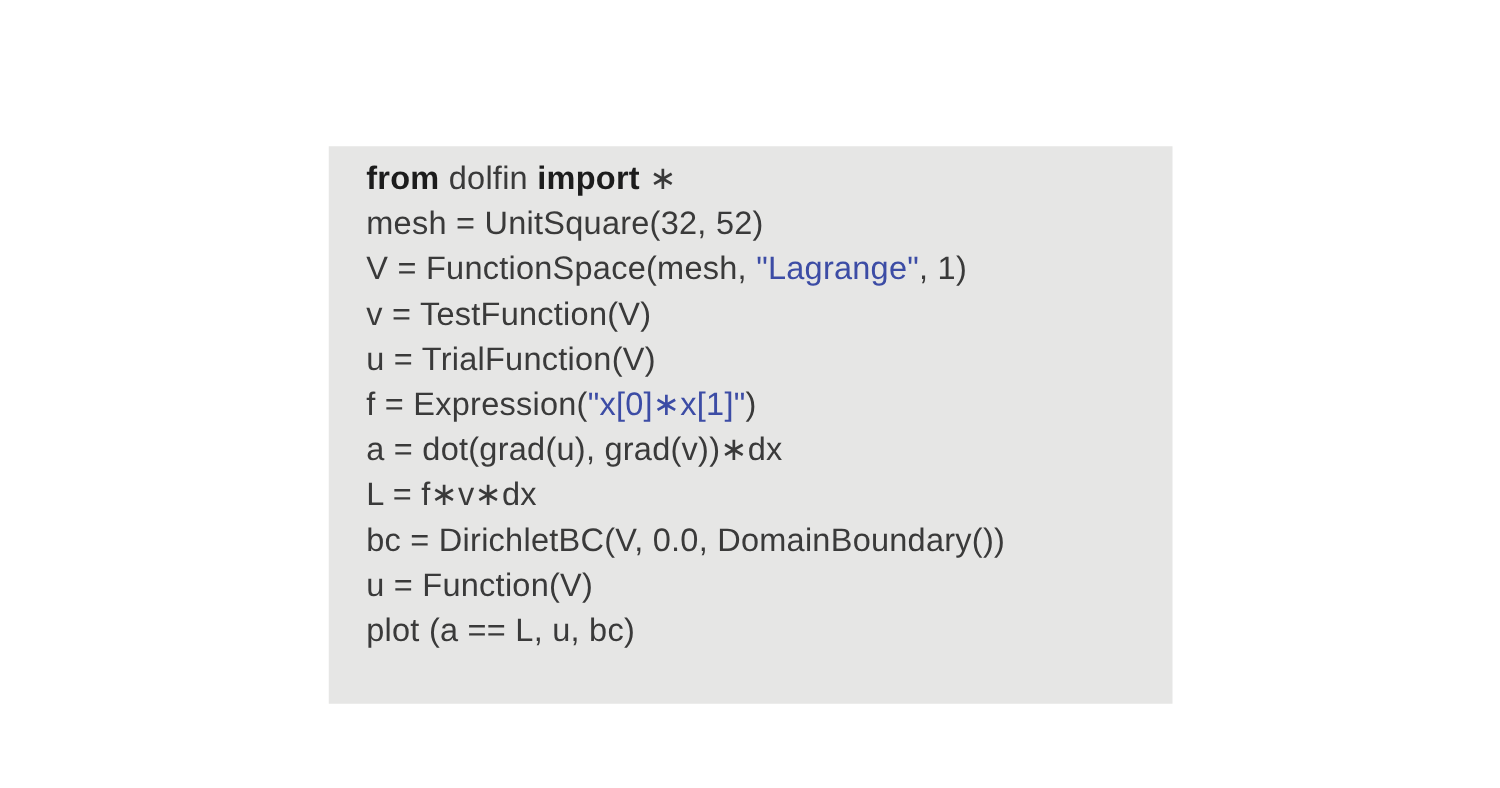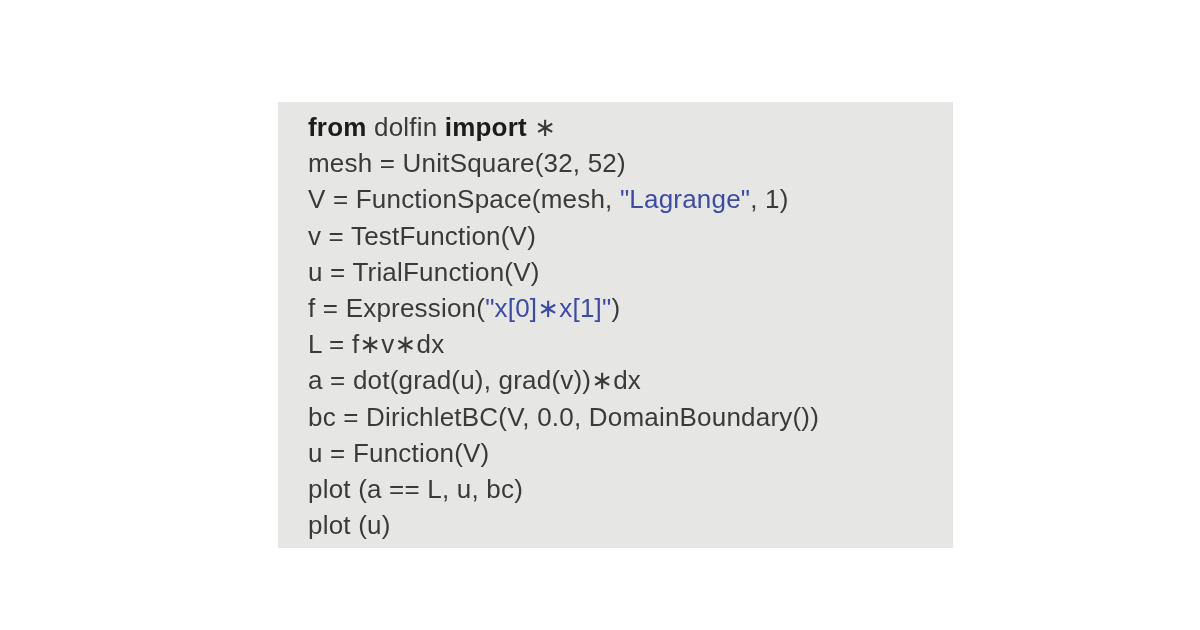--- a/index.html
+++ b/index.html
@@ -10,27 +10,26 @@
     width: 1200px;
     height: 630px;
     background: #ffffff;
     position: relative;
     overflow: hidden;
     font-family: "Liberation Sans", "DejaVu Sans", sans-serif;
   }
   .code-panel {
     position: absolute;
     left: 263px;
-    top: 102px;
+    top: 117px;
     width: 675px;
     height: 446px;
     background: var(--panel-bg, #e6e6e5);
     box-sizing: border-box;
     padding: 7px 0 0 30px;
-    margin-left: 15px;
   }
   .code-line {
     font-size: 26px;
     line-height: 36.2px;
     color: var(--code-fg, #3a3a3a);
     letter-spacing: 0.2px;
     white-space: pre;
   }
   .code-line .kw {
     font-weight: bold;
@@ -44,20 +43,19 @@
 <body style="background: rgb(255, 255, 255);">
 
 <div class="code-panel">
   <div>
       <div class="code-line"><span class="kw">from</span><span> dolfin </span><span class="kw">import</span><span> ∗</span></div>
       <div class="code-line"><span>mesh = UnitSquare(32, 52)</span></div>
       <div class="code-line"><span>V = FunctionSpace(mesh, </span><span class="str">"Lagrange"</span><span>, 1)</span></div>
       <div class="code-line"><span>v = TestFunction(V)</span></div>
       <div class="code-line"><span>u = TrialFunction(V)</span></div>
       <div class="code-line"><span>f = Expression(</span><span class="str">"x[0]∗x[1]"</span><span>)</span></div>
+      <div class="code-line"><span>a = dot(grad(u), grad(v))∗dx</span></div>
       <div class="code-line"><span>L = f∗v∗dx</span></div>
-      <div class="code-line"><span>a = dot(grad(u), grad(v))∗dx</span></div>
       <div class="code-line"><span>bc = DirichletBC(V, 0.0, DomainBoundary())</span></div>
       <div class="code-line"><span>u = Function(V)</span></div>
       <div class="code-line"><span>plot (a == L, u, bc)</span></div>
-      <div class="code-line"><span>plot (u)</span></div>
     </div>
 </div>
 
 </body></html>

